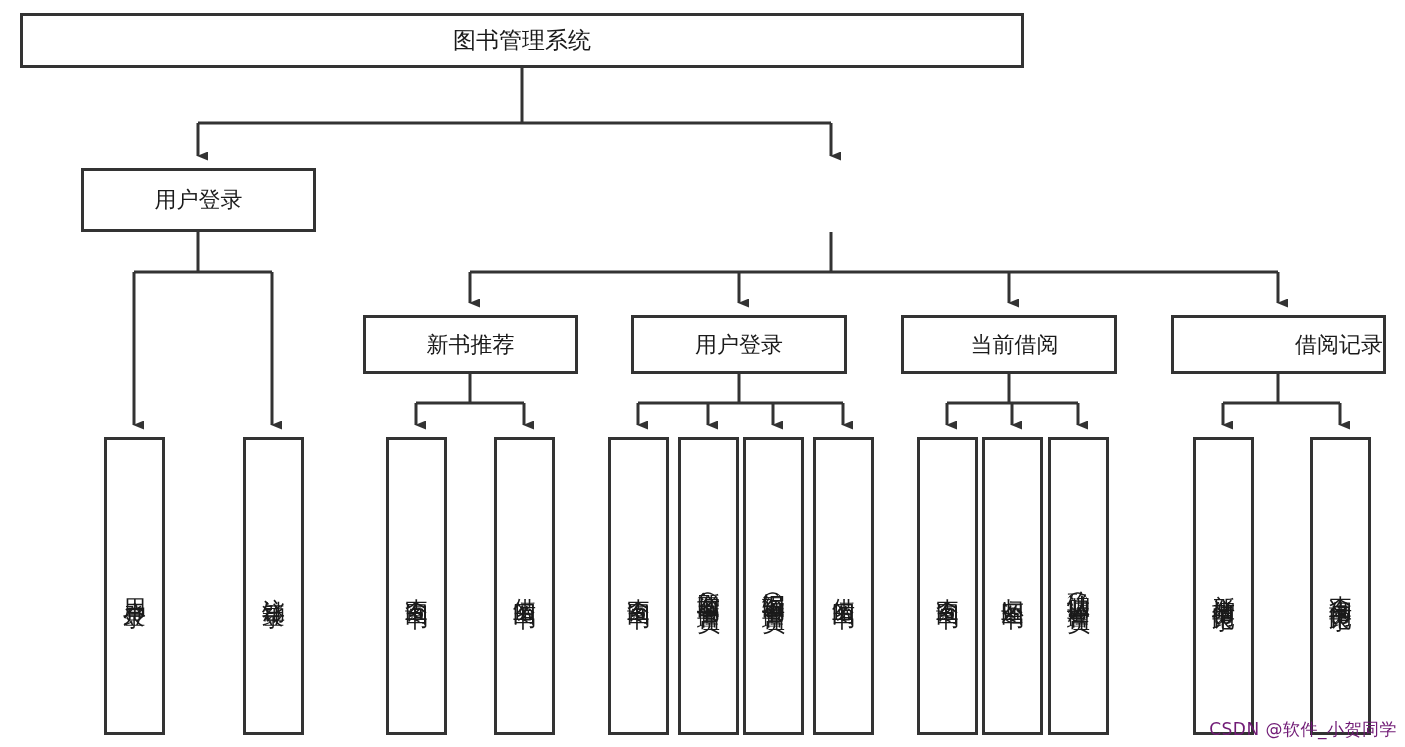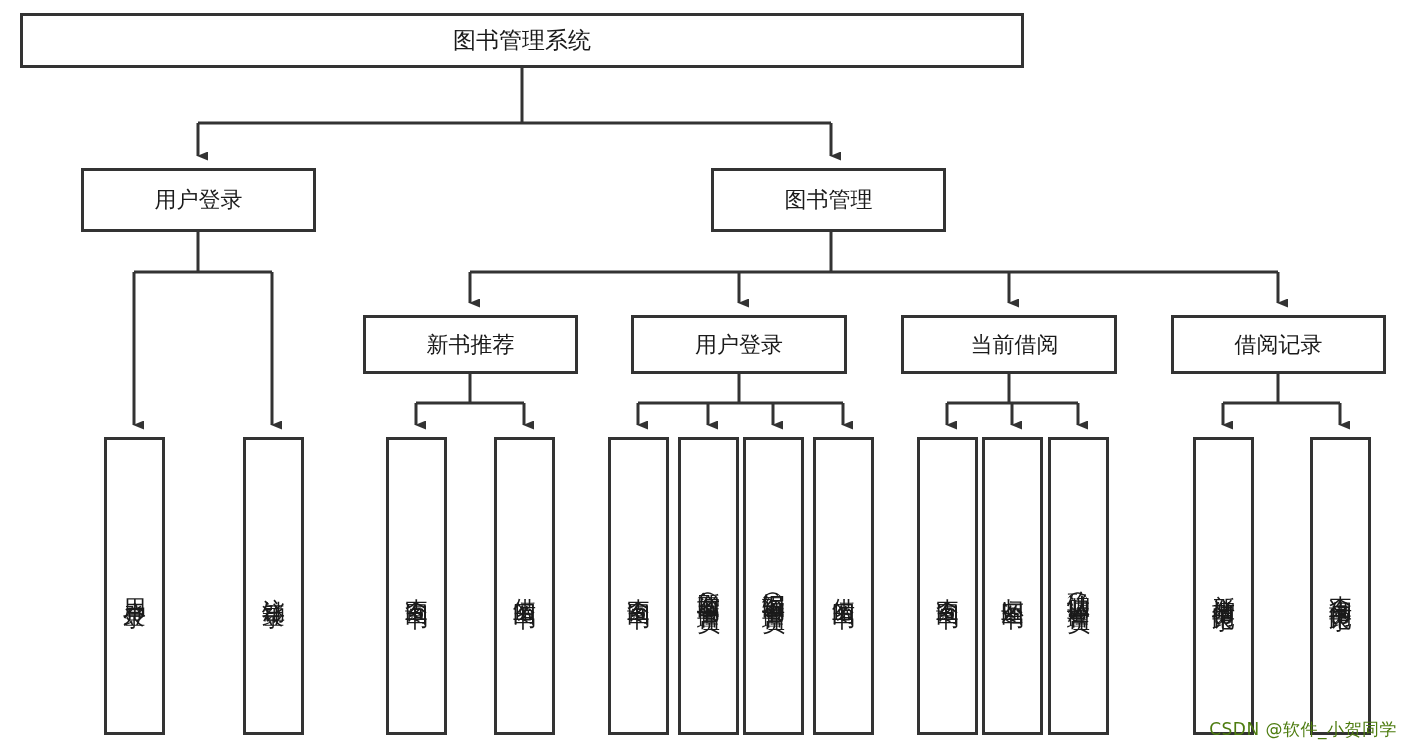--- a/index.html
+++ b/index.html
@@ -62,21 +62,21 @@
     letter-spacing: 3px;
     line-height: 1;
     white-space: nowrap;
     max-height: 100%;
   }
   #watermark {
     position: absolute;
     right: 8px;
     bottom: 6px;
     font-size: 17px;
-    color: #4d7c0f;
+    color: #701a75;
     letter-spacing: 0.5px;
     white-space: nowrap;
   }
 </style>
 </head>
 <body>
 
 <div id="diagram-root">
 
   <svg id="edges-layer" viewBox="0 0 1405 747" width="1405" height="747" xmlns="http://www.w3.org/2000/svg">
@@ -144,34 +144,31 @@
     </g>
   </svg>
 
   <div class="node horiz root" style="left:20px; top:13px; width:1004px; height:55px;">
     <span class="node-label">图书管理系统</span>
   </div>
 
   <div class="node horiz" style="left:81px; top:168px; width:235px; height:64px;">
     <span class="node-label">用户登录</span>
   </div>
-  <div class="node horiz" style="left:711px; top:168px; width:235px; height:64px;">
-    <span class="node-label">图书管理</span>
-  </div>
 
   <div class="node horiz" style="left:363px; top:315px; width:215px; height:59px;">
     <span class="node-label">新书推荐</span>
   </div>
   <div class="node horiz" style="left:631px; top:315px; width:216px; height:59px;">
     <span class="node-label">用户登录</span>
   </div>
   <div class="node horiz" style="left:901px; top:315px; width:216px; height:59px;padding-left:11px;">
     <span class="node-label">当前借阅</span>
   </div>
-  <div class="node horiz" style="left:1171px; top:315px; width:215px; height:59px;">
+  <div class="node horiz" style="left:1171px; top:315px; width:215px; height:59px;justify-content:flex-end;">
     <span class="node-label">借阅记录</span>
   </div>
 
   <div class="node vert" style="left:104px; top:437px; width:61px; height:298px;">
     <span class="node-label">用户登录</span>
   </div>
   <div class="node vert" style="left:243px; top:437px; width:61px; height:298px;">
     <span class="node-label">注销登录</span>
   </div>
 

